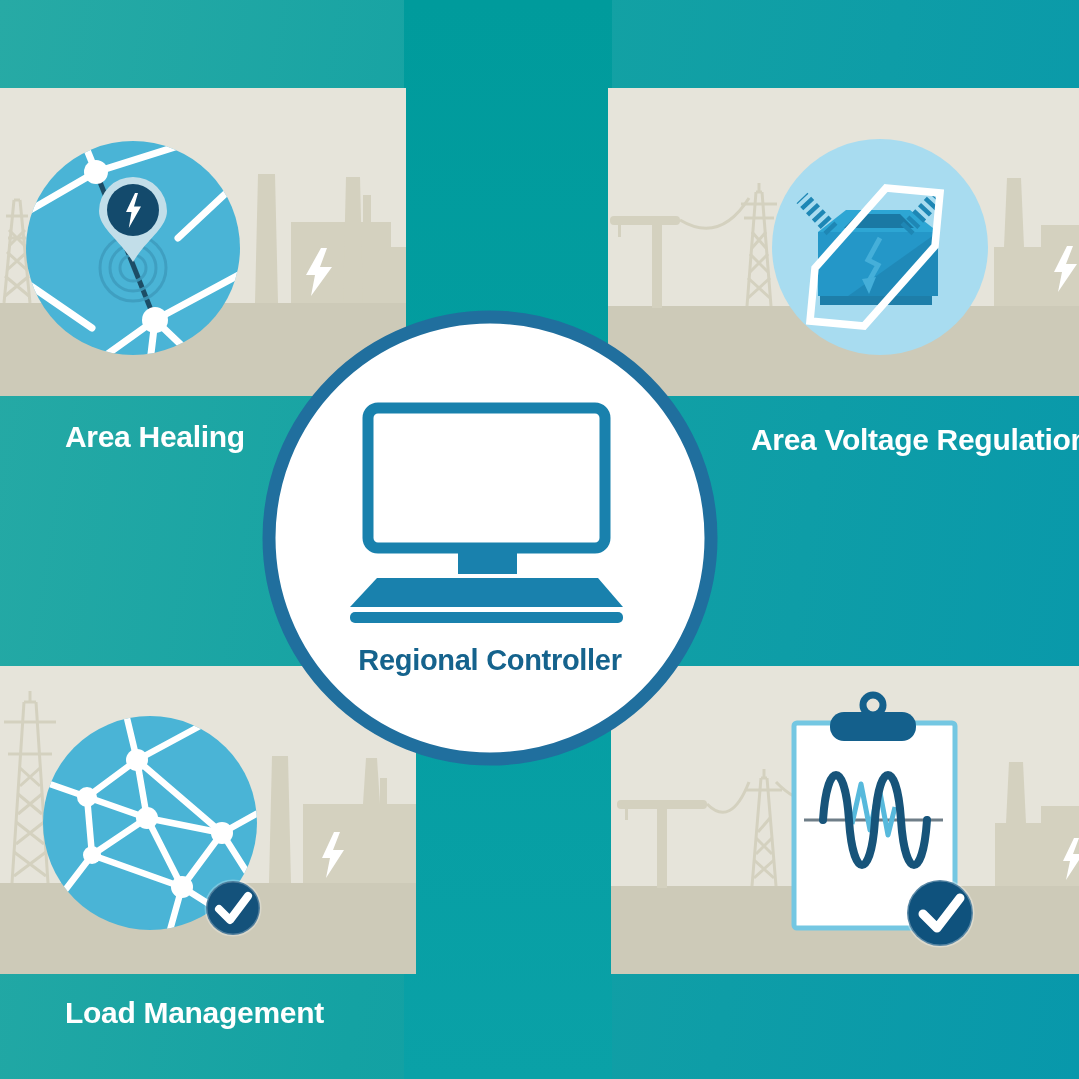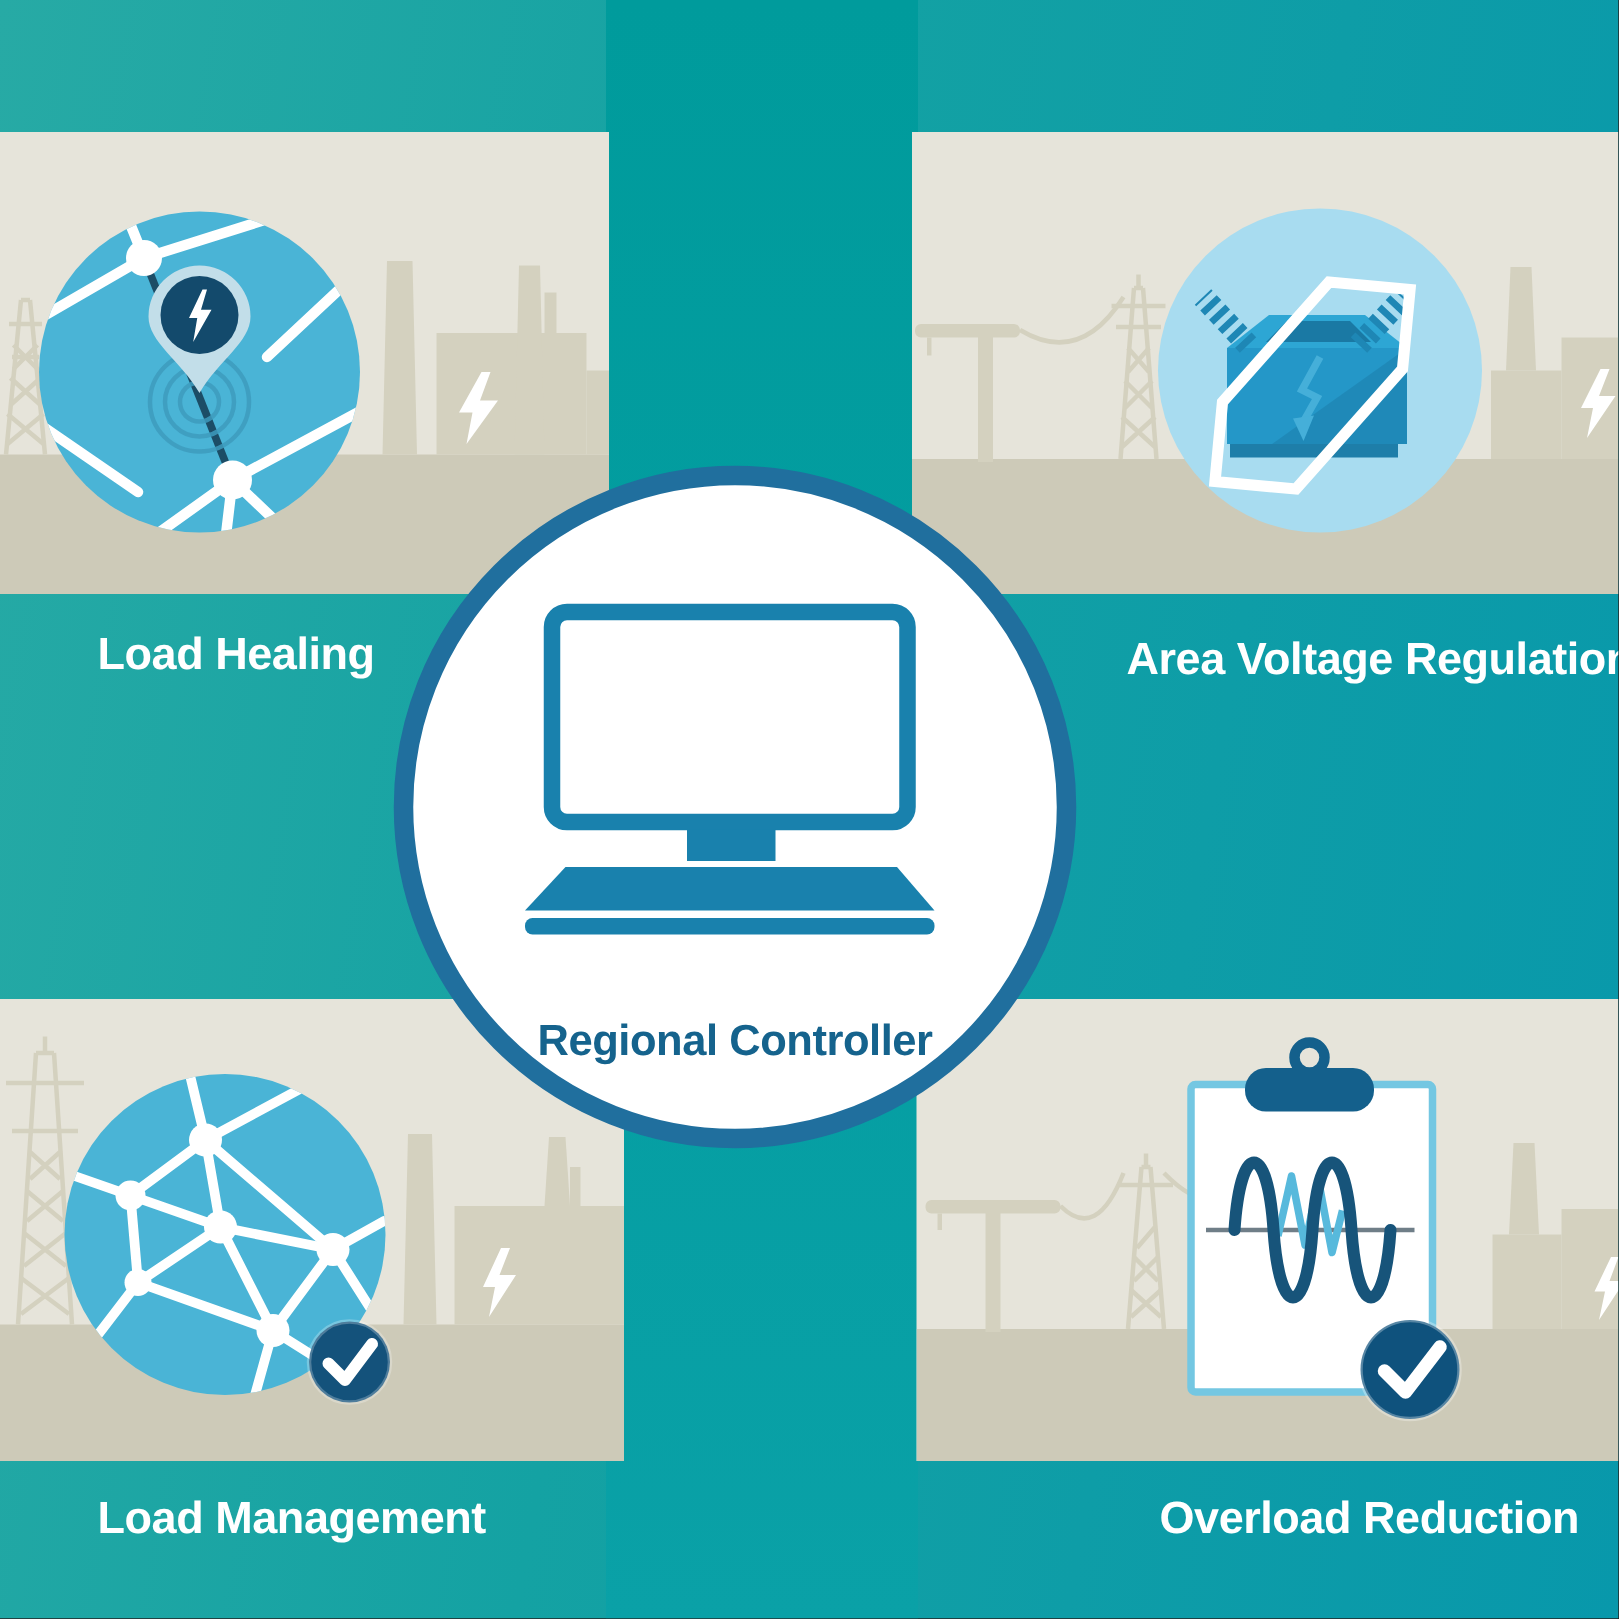--- a/index.html
+++ b/index.html
@@ -17,21 +17,21 @@
   .p-bl{left:0;top:666px;width:416px;height:308px;}
   .p-br{left:611px;top:666px;width:468px;height:308px;}
   .qlabel{position:absolute;font-weight:700;font-size:30px;line-height:1.15;
     color:#ffffff;letter-spacing:-0.3px;white-space:nowrap;}
   .lbl-tl{left:65px;top:420px;}
   .lbl-tr{left:751px;top:423px;}
   .lbl-bl{left:65px;top:996px;text-align:right;}
   .lbl-br{left:773px;top:996px;}
   .hub{position:absolute;left:262px;top:310px;width:456px;height:456px;}
   .hub-label{position:absolute;left:262px;top:644px;width:456px;text-align:center;
-    font-weight:700;font-size:29px;color:#15638D;letter-spacing:-0.3px;margin-top:34px;}
+    font-weight:700;font-size:29px;color:#15638D;letter-spacing:-0.3px;}
   
   .sil{fill:#D4D1BF;}
   .sil-ln{stroke:#D4D1BF;stroke-width:3;fill:none;}
   .ground{fill:#CDCAB8;}
   .wbolt{fill:#FFFFFF;}
   .net-ln{stroke:#FFFFFF;stroke-width:7;fill:none;stroke-linecap:round;}
   .mesh-ln{stroke:#FFFFFF;stroke-width:6.5;fill:none;stroke-linecap:round;}
   .node{fill:#FFFFFF;}
 </style>
 </head>
@@ -200,24 +200,23 @@
         <polyline points="241,158 250,118 259,164 268,121 277,169 284,141" stroke="#57B9DC" stroke-width="5" fill="none" stroke-linejoin="round"></polyline>
         <path d="M212,154 C216,94 234,94 238,154 C242,214 260,214 264,154 C268,94 286,94 290,154 C294,214 312,214 316,154" stroke="#17547A" stroke-width="8" fill="none" stroke-linecap="round"></path>
         <g>
           <circle cx="329" cy="247" r="33" fill="#0F527D" stroke="rgba(255,255,255,0.3)" stroke-width="3"></circle>
           <polyline points="312,248 326,262 349,232" stroke="#FFFFFF" stroke-width="9" fill="none" stroke-linecap="round" stroke-linejoin="round"></polyline>
         </g>
       </g>
     </svg>
   </section>
 
-  <div class="qlabel lbl-tl">Load Healing</div>
+  <div class="qlabel lbl-tl">Area Healing</div>
   <div class="qlabel lbl-tr">Area Voltage Regulation</div>
   <div class="qlabel lbl-bl">Load Management</div>
-  <div class="qlabel lbl-br">Overload Reduction</div>
 
   <div class="hub">
     <svg width="456" height="456" viewBox="0 0 456 456">
       <circle cx="228" cy="228" r="221" fill="#FFFFFF" stroke="#206F9E" stroke-width="13"></circle>
       <rect x="106" y="98" width="237" height="140" rx="10" fill="#FFFFFF" stroke="#1981AD" stroke-width="11"></rect>
       <rect x="196" y="243" width="59" height="21" fill="#1981AD"></rect>
       <polygon points="115,268 336,268 361,297 88,297" fill="#1981AD"></polygon>
       <rect x="88" y="302" width="273" height="11" rx="5" fill="#1981AD"></rect>
     </svg>
   </div>

